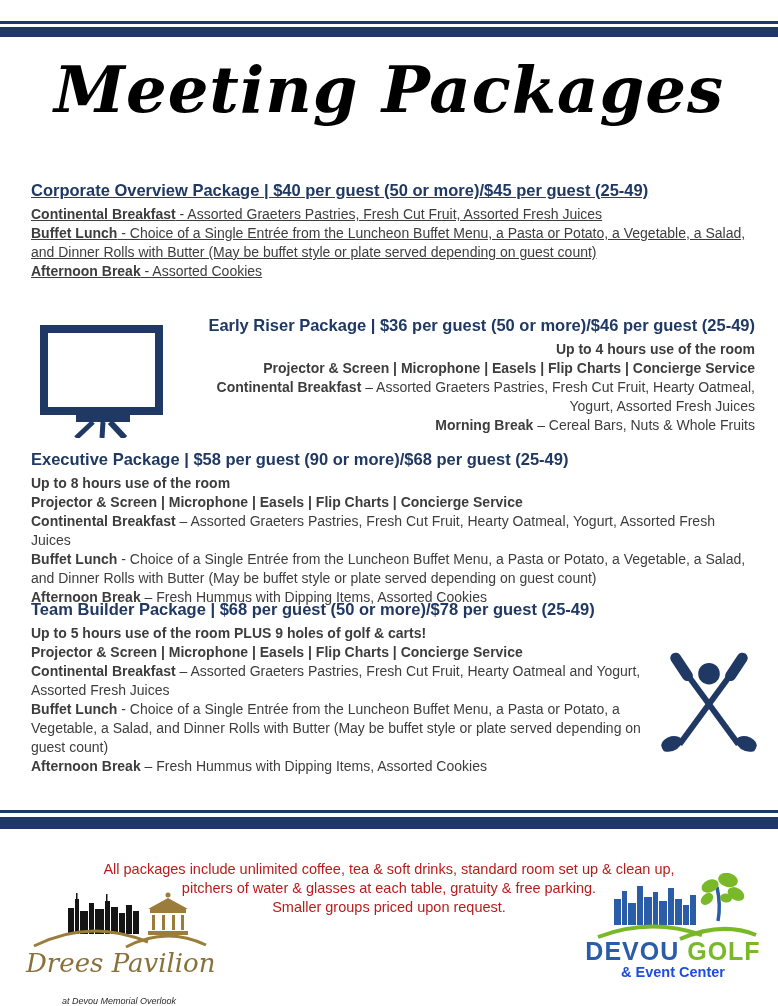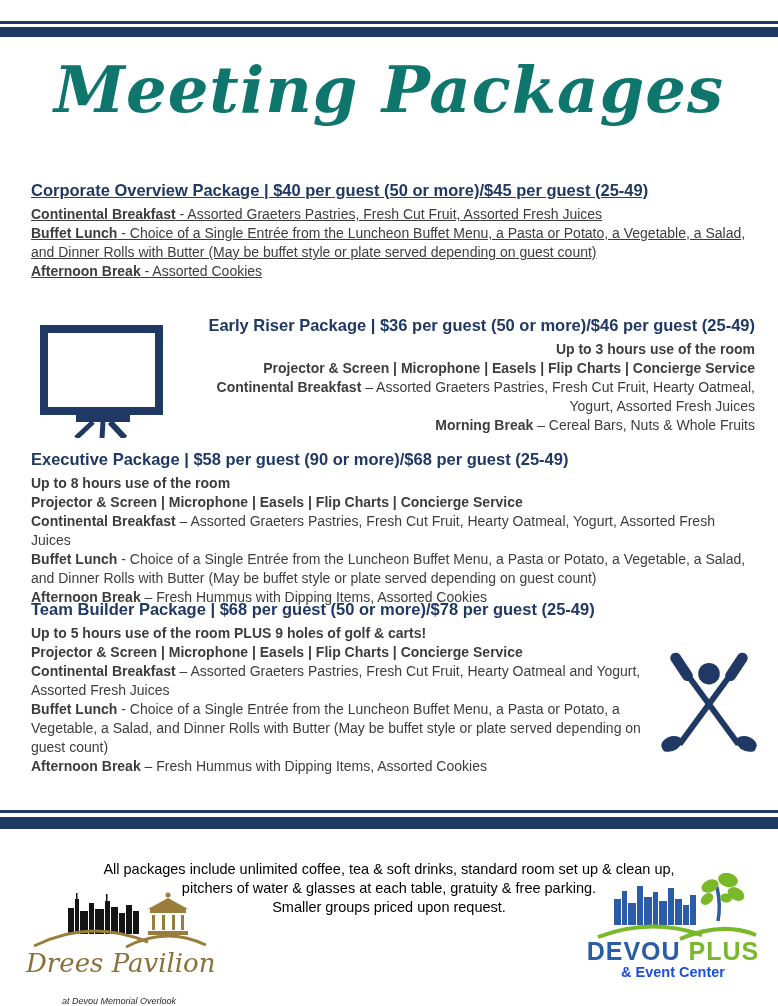--- a/index.html
+++ b/index.html
@@ -11,41 +11,41 @@
   
   .rule{position:absolute;left:0;width:778px;background:#1F3864;}
   .rule-top-thin{top:21px;height:3px;}
   .rule-top-thick{top:27px;height:10px;}
   .rule-bot-thin{top:810px;height:3px;}
   .rule-bot-thick{top:817px;height:12px;}
   
   .script-title{
     position:absolute;top:52px;left:0;width:778px;text-align:center;
     font-family:"DejaVu Serif",serif;font-style:italic;font-weight:bold;
-    font-size:64px;line-height:1.2;color:#0f766e;letter-spacing:1px;
+    font-size:64px;line-height:1.2;color:#000000;letter-spacing:1px;
   }
   
   .pkg{position:absolute;left:31px;width:724px;}
   .pkg h2{
     margin:0 0 5px 0;font-size:16.5px;line-height:20px;
     color:#1F3864;font-weight:bold;
   }
   .pkg p{margin:0;font-size:14px;line-height:19px;color:#3d3d3d;}
   .pkg p .b{font-weight:bold;}
   #pkg-corporate{top:180px;text-decoration:underline;}
   #pkg-early{top:315px;left:178px;width:577px;text-align:right;}
   #pkg-executive{top:449px;}
   #pkg-team{top:599px;width:640px;}
   
   .easel-wrap{position:absolute;left:40px;top:325px;width:123px;height:113px;}
   .golf-wrap{position:absolute;left:660px;top:652px;width:98px;height:114px;}
   
   .footer-note{
     position:absolute;top:860px;left:0;width:778px;text-align:center;
-    font-size:14.5px;line-height:19px;color:#000000;
+    font-size:14.5px;line-height:19px;color:#b91c1c;
   }
   
   .drees{position:absolute;left:26px;top:890px;width:186px;text-align:center;}
   .drees .script{
     font-family:"DejaVu Serif",serif;font-style:italic;font-size:26px;
     color:#8a713a;line-height:26px;margin-top:-4px;white-space:nowrap;
   }
   .drees .tag{font-size:9px;color:#2b2b2b;font-style:italic;margin-top:20px;}
   .devou{position:absolute;left:580px;top:873px;width:186px;text-align:center;}
   .devou .word{font-size:25px;font-weight:bold;letter-spacing:1px;line-height:24px;margin-top:-6px;white-space:nowrap;}
@@ -75,21 +75,21 @@
       <rect x="4" y="4" width="115" height="82" fill="#ffffff" stroke="#1F3864" stroke-width="8"></rect>
       <rect x="36" y="88" width="54" height="9" fill="#1F3864"></rect>
       <line x1="53" y1="97" x2="36" y2="113" stroke="#1F3864" stroke-width="5"></line>
       <line x1="63" y1="97" x2="62" y2="113" stroke="#1F3864" stroke-width="5"></line>
       <line x1="70" y1="97" x2="85" y2="113" stroke="#1F3864" stroke-width="6"></line>
     </svg>
   </div>
 
   <div class="pkg" id="pkg-early">
     <h2>Early Riser Package | $36 per guest (50 or more)/$46 per guest (25-49)</h2>
-    <p><span class="b">Up to 3 hours use of the room</span><span></span></p>
+    <p><span class="b">Up to 4 hours use of the room</span><span></span></p>
     <p><span class="b">Projector &amp; Screen | Microphone | Easels | Flip Charts | Concierge Service</span><span></span></p>
     <p><span class="b">Continental Breakfast</span><span> – Assorted Graeters Pastries, Fresh Cut Fruit, Hearty Oatmeal, Yogurt, Assorted Fresh Juices</span></p>
     <p><span class="b">Morning Break</span><span> – Cereal Bars, Nuts &amp; Whole Fruits</span></p>
   </div>
 
   <div class="pkg" id="pkg-executive">
     <h2>Executive Package | $58 per guest (90 or more)/$68 per guest (25-49)</h2>
     <p><span class="b">Up to 8 hours use of the room</span><span></span></p>
     <p><span class="b">Projector &amp; Screen | Microphone | Easels | Flip Charts | Concierge Service</span><span></span></p>
     <p><span class="b">Continental Breakfast</span><span> – Assorted Graeters Pastries, Fresh Cut Fruit, Hearty Oatmeal, Yogurt, Assorted Fresh Juices</span></p>
@@ -179,17 +179,17 @@
       <g fill="#79B829">
         <ellipse cx="130" cy="13" rx="9" ry="6" transform="rotate(-25 130 13)"></ellipse>
         <ellipse cx="148" cy="7" rx="10" ry="7" transform="rotate(15 148 7)"></ellipse>
         <ellipse cx="156" cy="21" rx="9" ry="6" transform="rotate(30 156 21)"></ellipse>
         <ellipse cx="127" cy="26" rx="7" ry="5" transform="rotate(-40 127 26)"></ellipse>
         <ellipse cx="146" cy="25" rx="6" ry="4.5" transform="rotate(10 146 25)"></ellipse>
       </g>
       <path d="M18 64 Q70 44 122 62" fill="none" stroke="#79B829" stroke-width="4"></path>
       <path d="M100 66 Q142 48 176 62" fill="none" stroke="#79B829" stroke-width="4"></path>
     </svg>
-    <div class="word"><span class="w1">DEVOU</span><span>&nbsp;</span><span class="w2">PLUS</span></div>
+    <div class="word"><span class="w1">DEVOU</span><span>&nbsp;</span><span class="w2">GOLF</span></div>
     <div class="tag">&amp; Event Center</div>
   </div>
 
 </div>
 
 </body></html>

